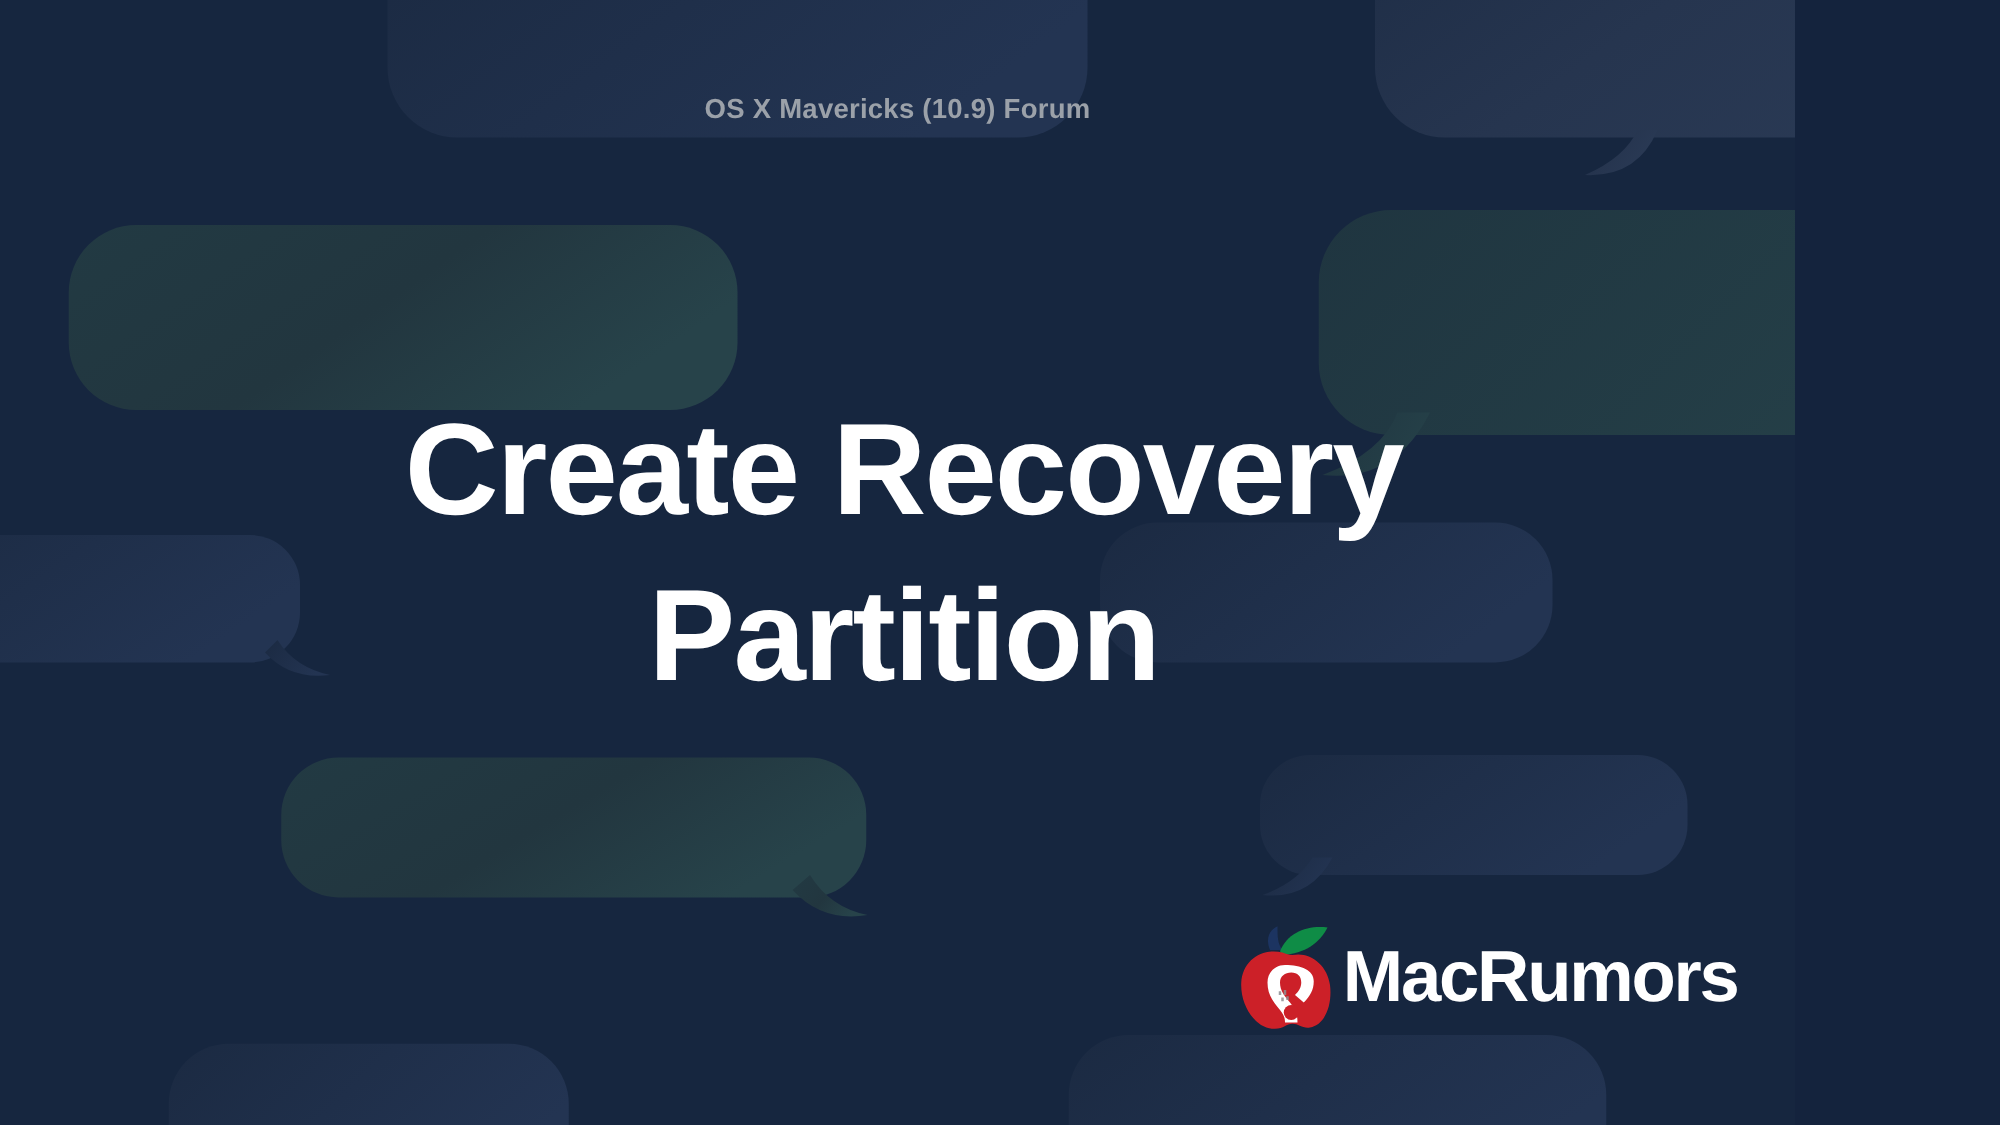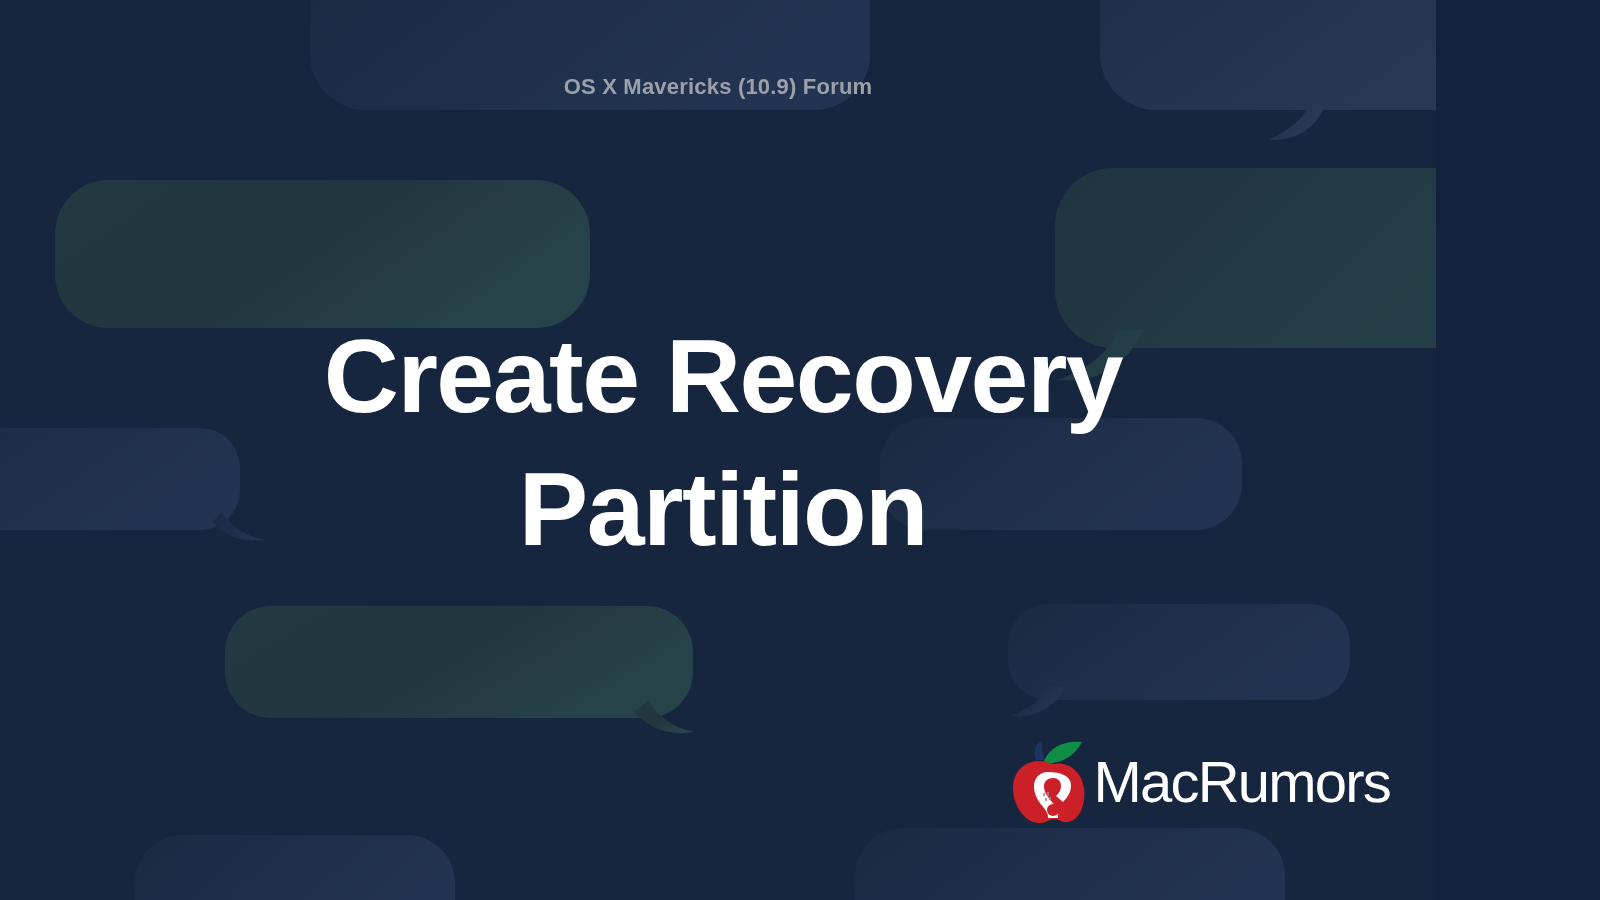--- a/index.html
+++ b/index.html
@@ -80,21 +80,21 @@
     height:92px;
     display:flex;
     align-items:center;
     gap:6px;
   }
 
   #brand-mark { width:82px; height:88px; display:block; flex:0 0 auto; }
 
   #brand-name {
     font-size:58px;
-    font-weight:normal;
+    font-weight:bold;
     letter-spacing:-1.8px;
     color:#ffffff;
     line-height:1;
     white-space:nowrap;
   }
 </style>
 </head>
 <body>
 
 <div id="card">

